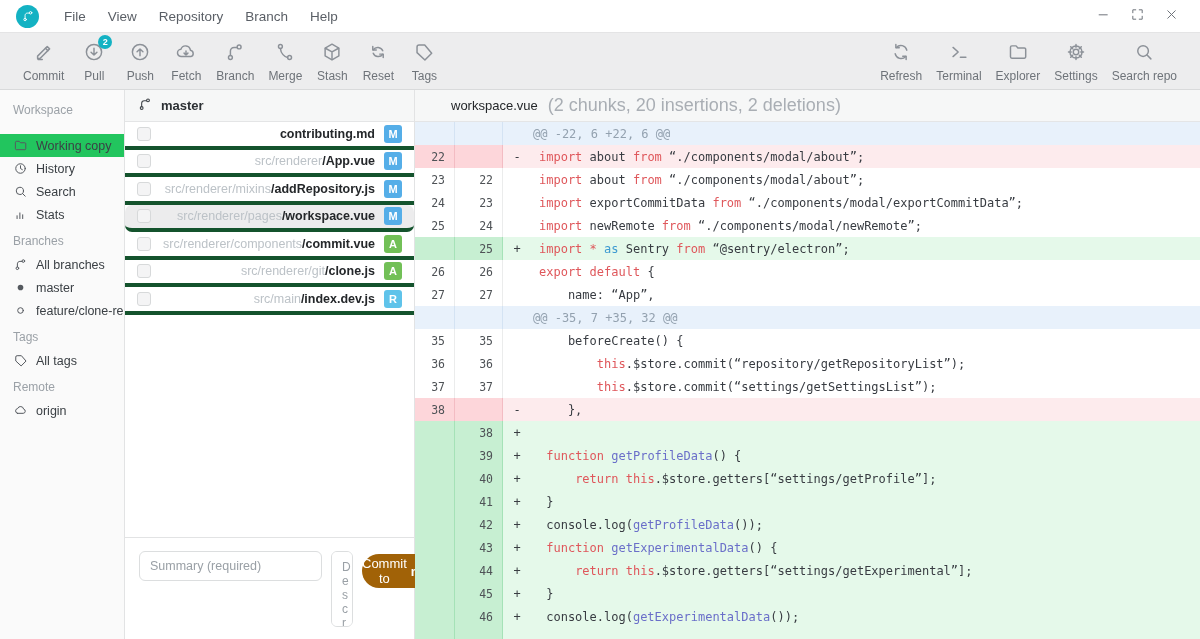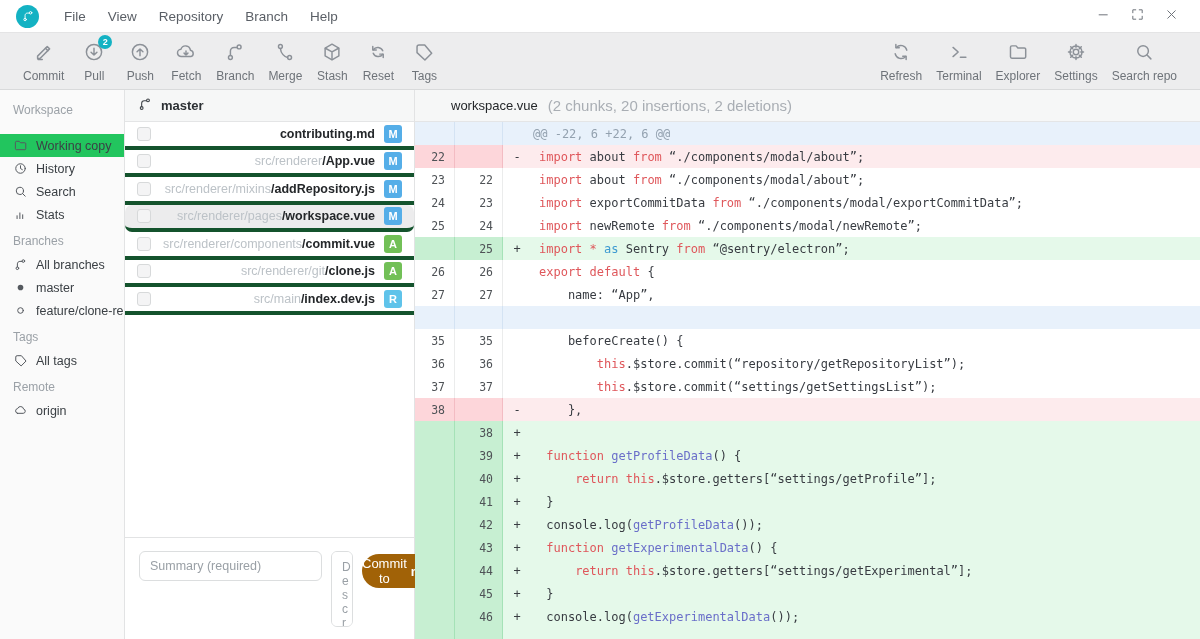--- a/index.html
+++ b/index.html
@@ -52,21 +52,21 @@
   .summary { height:30px; border:1px solid #dcdedf; border-radius:6px; padding:0 10px; font-size:12.5px; font-family:inherit; color:#333; outline:none; }
   .desc { height:76px; border:1px solid #dcdedf; border-radius:6px; padding:8px 10px; font-size:12px; font-family:inherit; color:#333; resize:none; outline:none; }
   ::placeholder { color:#9aa0a6; opacity:1; }
   .commitbtn { height:34px; margin-top:3px; border:none; border-radius:17px; color:#fff; font-size:13px; font-family:inherit; display:flex; align-items:center; justify-content:center; gap:4px; cursor:pointer; }
   .commitbtn b { font-weight:700; }
 
   
   .diffpanel { flex:1; display:flex; flex-direction:column; background:#fff; min-width:0; }
   .diffhead { height:32px; background:#f6f7f7; border-bottom:1px solid #e4e5e6; display:flex; align-items:center; padding:0 12px 0 36px; gap:10px; flex:none; }
   .dfile { font-size:13px; font-weight:400; color:#24272a; }
-  .dstats { font-size:15px; color:#a9aeb4; }
+  .dstats { font-size:18px; color:#a9aeb4; }
   .diffbody { flex:1; overflow:hidden; font-family:"DejaVu Sans Mono", monospace; font-size:12px; }
   .drow { height:23px; display:flex; align-items:stretch; }
   .cell { flex:none; display:flex; align-items:center; justify-content:flex-end; padding-right:9px; color:#4e5256; border-right:1px solid #ebecec; font-size:11.5px; }
   .cell.old { width:40px; }
   .cell.new { width:48px; }
   .code { flex:1; display:flex; align-items:center; min-width:0; }
   .mark { width:20px; margin-left:4px; text-align:center; color:#3a3e43; flex:none; }
   .line { white-space:pre; padding-left:12px; }
   .drow.hunk { background:#e8f1fb; }
   .drow.hunk .cell { background:#e8f1fb; border-right-color:#d4e3f3; }
@@ -459,20 +459,21 @@
           <span class="cell old">27</span>
           <span class="cell new">27</span>
           <div class="code">
             <span class="mark"></span>
             <span class="line"><span class="tp">    name: “App”,</span></span>
           </div>
         </div>
         <div class="drow hunk">
           <span class="cell old"></span>
           <span class="cell new"></span>
+          <div class="code">@@ -35, 7 +35, 32 @@</div>
         </div>
         <div class="drow ctx">
           <span class="cell old">35</span>
           <span class="cell new">35</span>
           <div class="code">
             <span class="mark"></span>
             <span class="line"><span class="tp">    beforeCreate() {</span></span>
           </div>
         </div>
         <div class="drow ctx">

